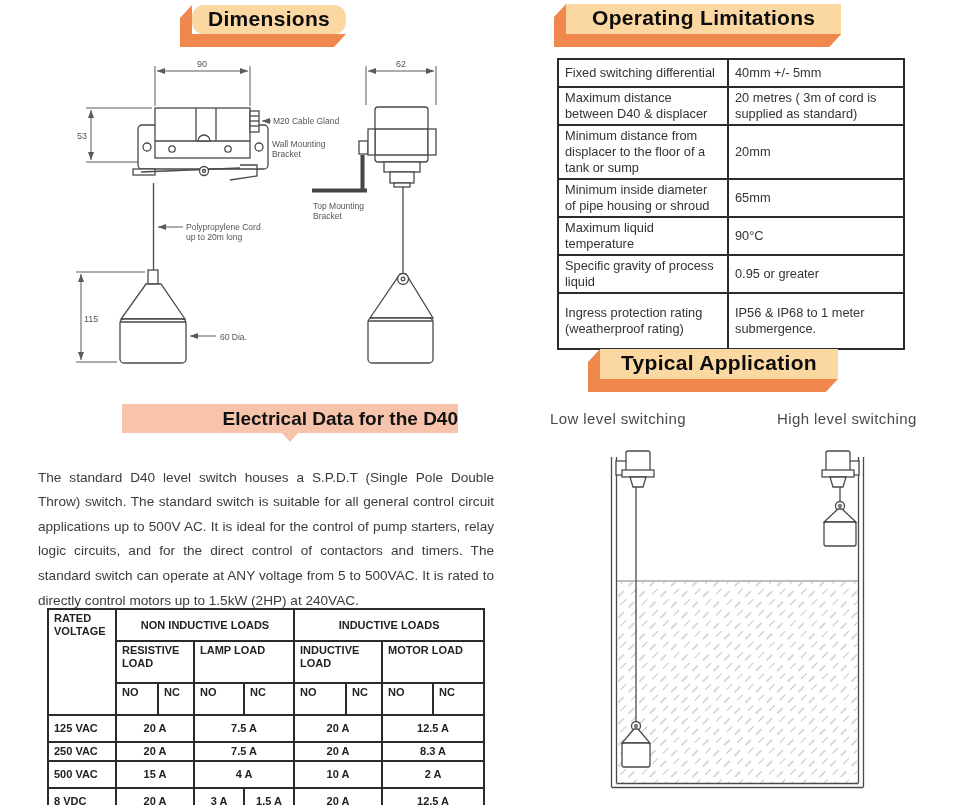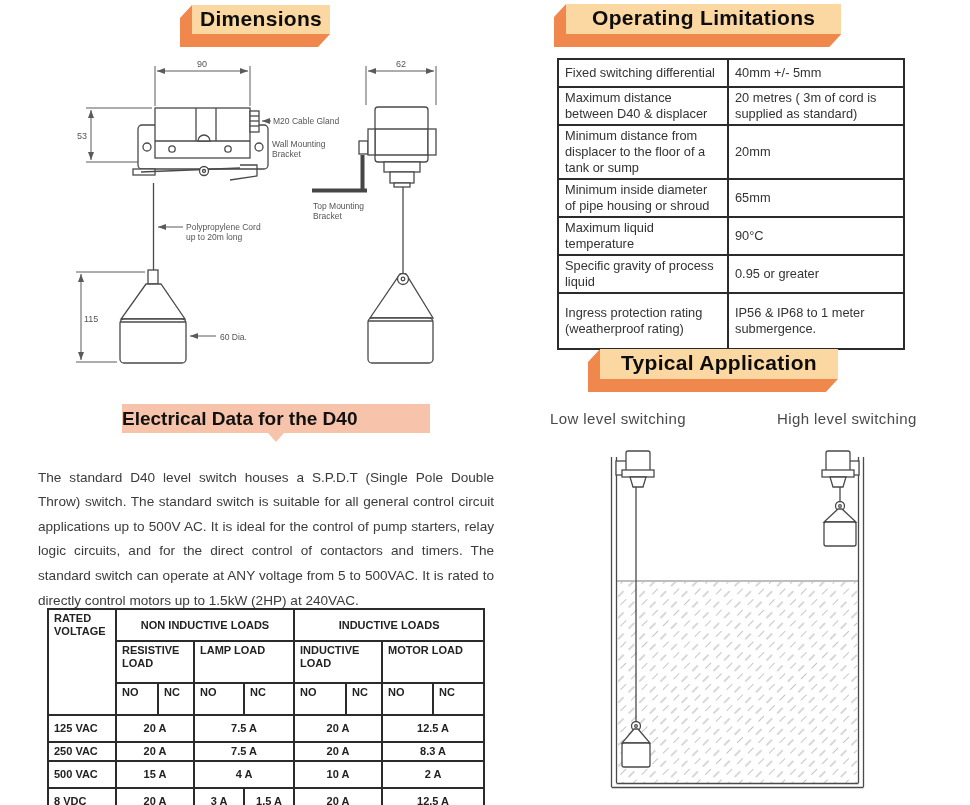--- a/index.html
+++ b/index.html
@@ -13,23 +13,23 @@
     content:""; position:absolute; left:-12px; top:0; right:0; bottom:-13px;
     background:#f0884e;
     clip-path: polygon(12px 0, 0 13px, 0 100%, calc(100% - 12px) 100%, 100% calc(100% - 13px), 12px calc(100% - 13px));
   }
   .banner-face {
     position:relative; z-index:1; background:#fbd7a2; color:#0d0d0d;
     font-weight:900; font-size:21px; letter-spacing:.3px; white-space:nowrap;
   }
   
   .callout {
-    position:absolute; left:122px; top:404px; width:308px; height:29px;
+    position:absolute; left:122px; top:404px; width:336px; height:29px;
     background:#f7c3aa; color:#111; font-weight:900; font-size:19px;
-    text-align:left; line-height:29px; white-space:nowrap;
+    text-align:right; line-height:29px; white-space:nowrap;
   }
   .callout::after {
     content:""; position:absolute; top:100%; left:50%; margin-left:-8px;
     border-left:8px solid transparent; border-right:8px solid transparent;
     border-top:9px solid #f7c3aa;
   }
   
   .para {
     position:absolute; left:38px; top:452px; width:456px;
     font-size:13.6px; line-height:24.6px; text-align:justify; color:#3b3b3b;
@@ -60,21 +60,21 @@
   .thick{ stroke:#464646; stroke-width:4; fill:none; }
   .gray { stroke:#a9a9a9; stroke-width:1.4; fill:none; }
   svg text { font-family:"Liberation Sans","DejaVu Sans",sans-serif; fill:#555; }
   .t9  { font-size:9px; }
   .t85 { font-size:8.5px; }
 </style>
 </head>
 <body>
 
 <div class="banner" style="left:192px; top:5px;">
-  <div class="banner-face" style="padding:2px 8px 3px;">Dimensions</div>
+  <div class="banner-face" style="padding:2px 16px 3px;border-radius:12px;">Dimensions</div>
 </div>
 
 <div class="banner" style="left:566px; top:4px;">
   <div class="banner-face" style="padding:2px 26px 4px;">Operating Limitations</div>
 </div>
 
 <div class="banner" style="left:600px; top:349px;">
   <div class="banner-face" style="padding:2px 21px 4px;">Typical Application</div>
 </div>
 

